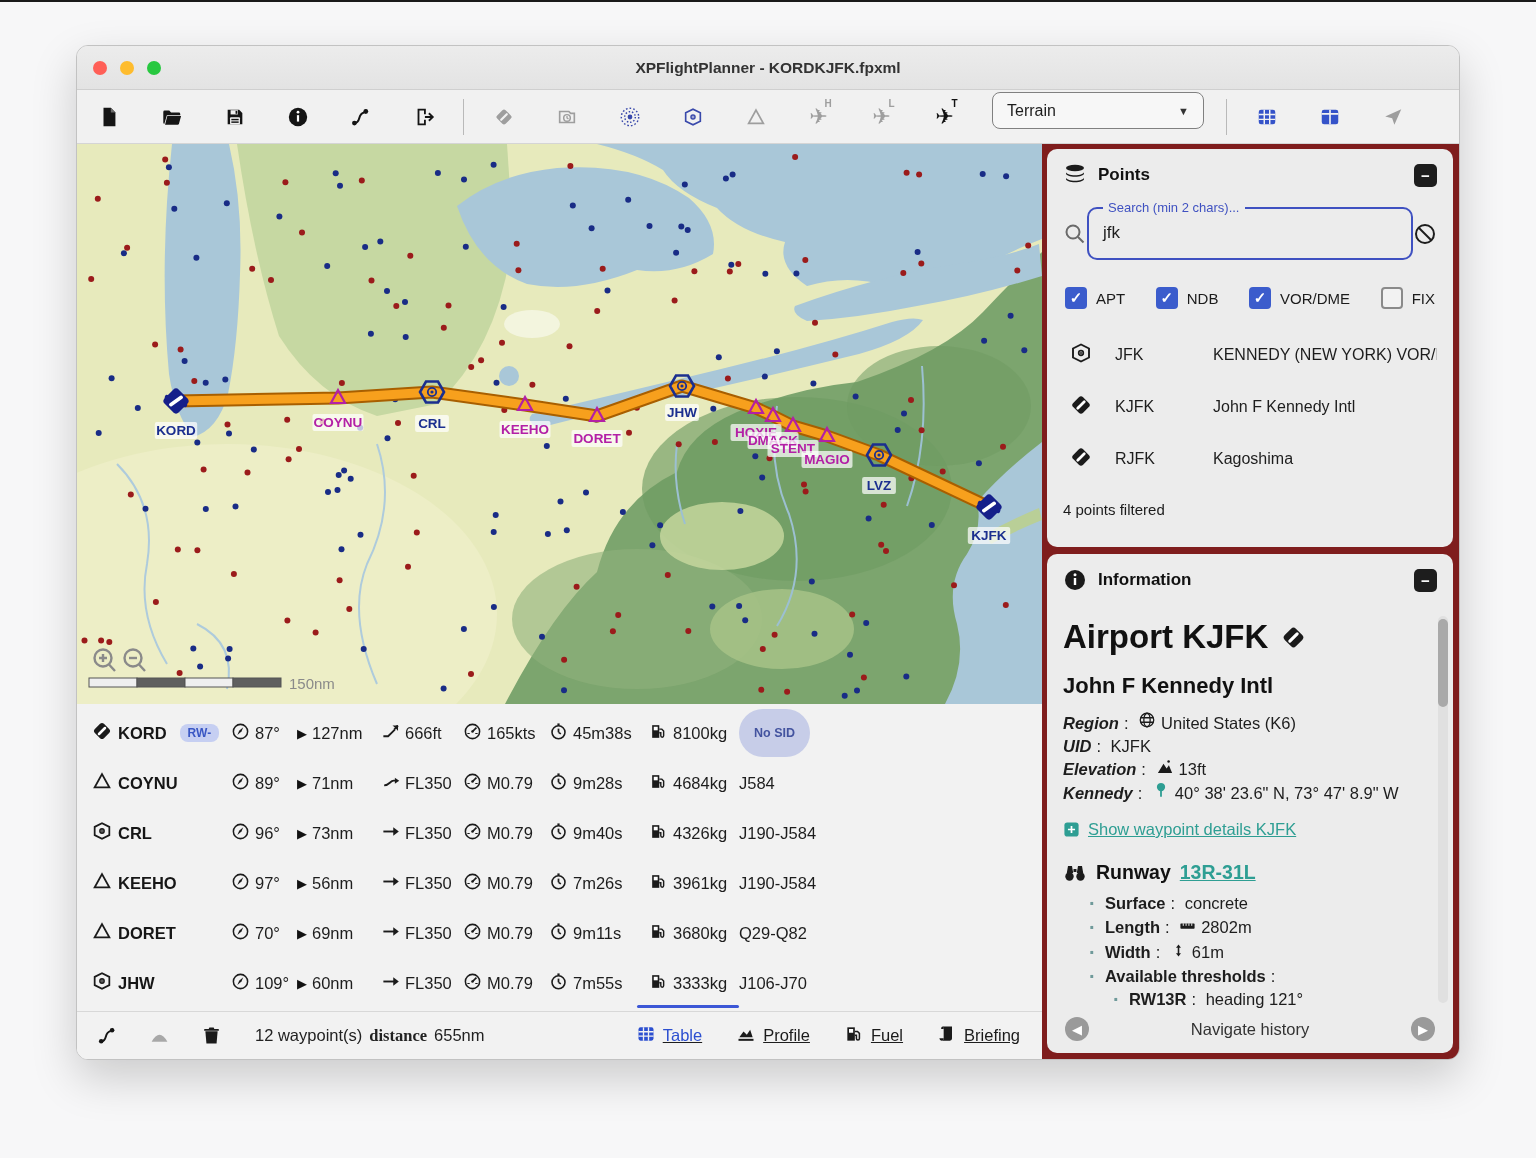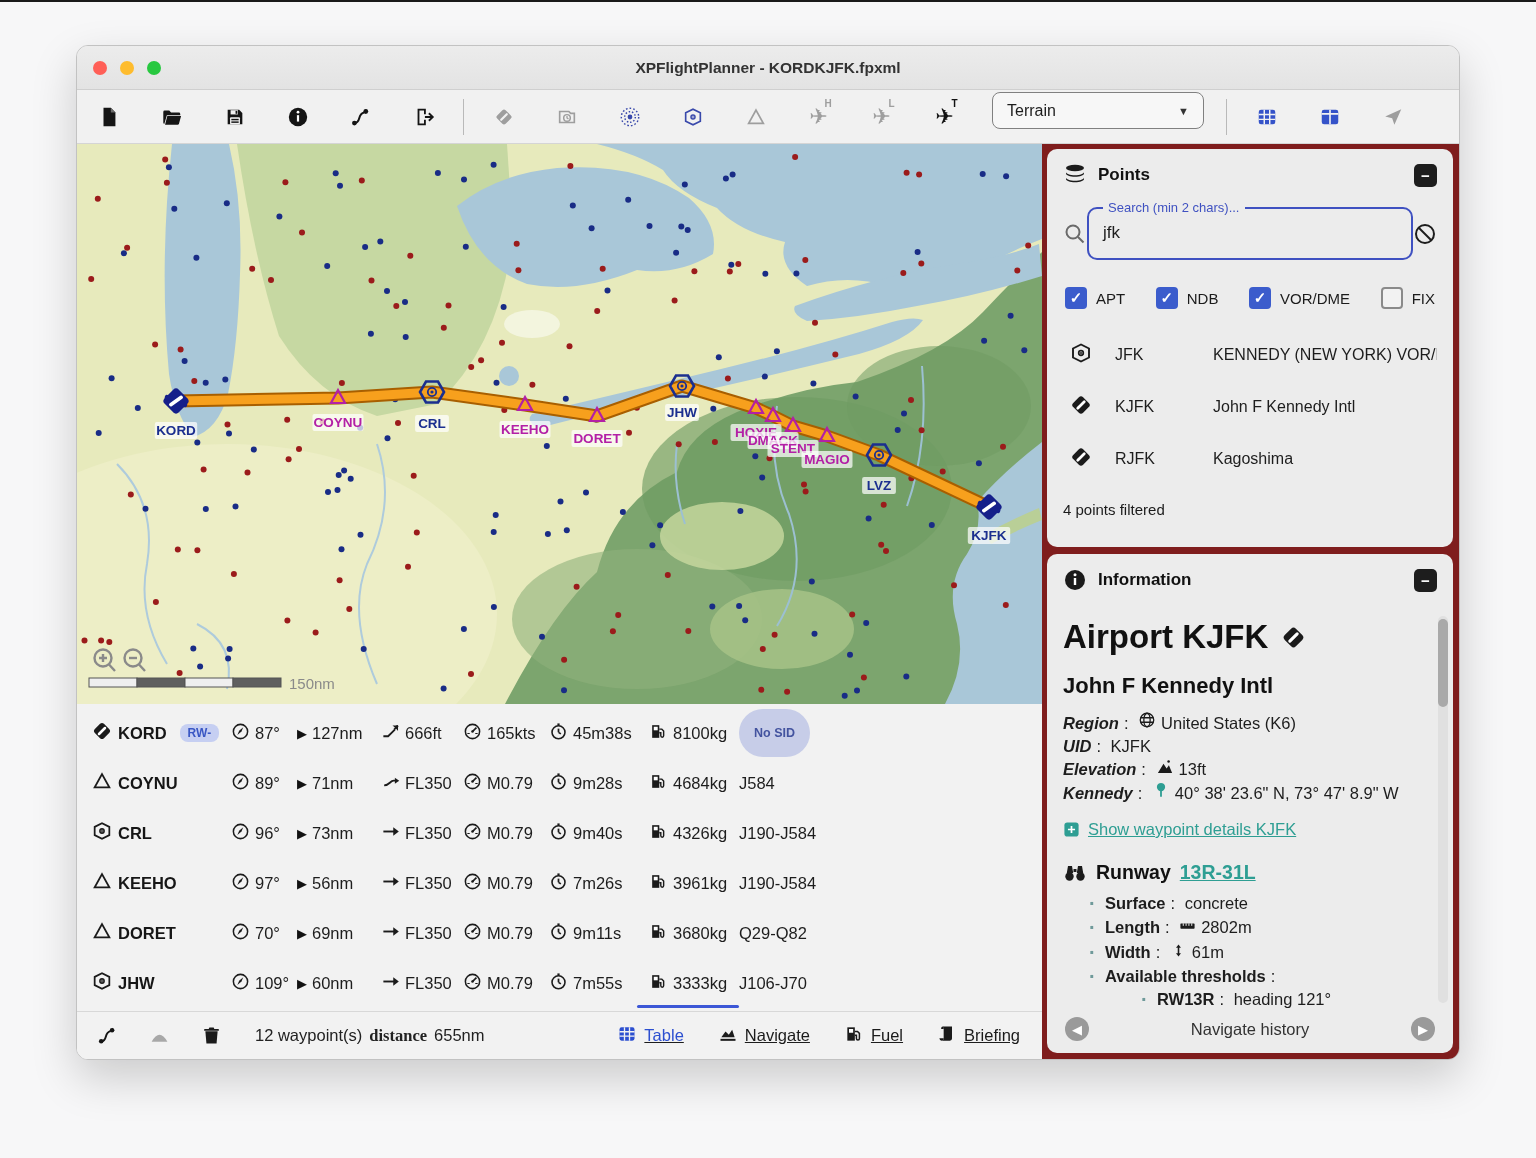--- a/index.html
+++ b/index.html
@@ -104,21 +104,21 @@
   .ilink span { text-decoration:underline; }
   .ilink svg { width:17px; height:17px; }
   .runhead { margin-top:21px; display:flex; align-items:center; gap:9px; font-size:19.5px; }
   .runhead svg { width:24px; height:24px; }
   .runhead b { font-weight:bold; color:#111; }
   .runlink { color:#2e9e93; font-weight:bold; text-decoration:underline; cursor:pointer; }
   .bullets { margin-top:10px; padding-left:42px; list-style:none; }
   .bullets li { font-size:16.5px; color:#1d1d1d; margin:4px 0; position:relative; display:flex; align-items:center; gap:5px; }
   .bullets li::before { content:"·"; position:absolute; left:-16px; color:#6f9a9a; font-weight:bold; font-size:20px; }
   .bullets li svg { width:17px; height:17px; }
-  .bullets li.sub { margin-left:52px; }
+  .bullets li.sub { margin-left:24px; }
   .navhist { position:absolute; bottom:12px; left:18px; right:18px; display:flex; align-items:center; }
   .navhist .txt { flex:1; text-align:center; font-size:16.5px; color:#333; }
   .navbtn { width:24px; height:24px; border-radius:50%; background:#9a9a9a; color:#fff; display:flex; align-items:center; justify-content:center; font-size:13px; cursor:pointer; }
   .iscroll { position:absolute; right:5px; top:62px; bottom:50px; width:10px; background:#e0e0e0; border-radius:5px; cursor:pointer; }
   .iscroll .thumb { position:absolute; top:3px; left:0; width:10px; height:88px; background:#a9a9a9; border-radius:5px; }
 </style>
 </head>
 <body>
 
 <div class="topline"></div>
@@ -865,21 +865,21 @@
                     <path d="M3 9.3h18M3 14.6h18M9 4v16M15 4v16"></path>
                   </g>
                 </svg></span>
               <span>Table</span>
             </div>
             <div class="tab">
               <span><svg viewBox="0 0 24 24">
                   <path d="M3 19h18" stroke="#1b1b1b" stroke-width="2.4"></path>
                   <path d="M4 16l5-7 4 4 4-6 3 9z" fill="#1b1b1b"></path>
                 </svg></span>
-              <span>Navigate</span>
+              <span>Profile</span>
             </div>
             <div class="tab">
               <span><svg viewBox="0 0 24 24">
                   <path d="M4 4h9v16H4z" fill="#1b1b1b"></path>
                   <rect x="6" y="6" width="5" height="4.5" fill="#fff"></rect>
                   <path d="M13 9h3.2l2.3 2.3v6.2a1.8 1.8 0 0 1-3.6 0v-4h-1.9" fill="none" stroke="#1b1b1b" stroke-width="1.8"></path>
                 </svg></span>
               <span>Fuel</span>
             </div>
             <div class="tab">

